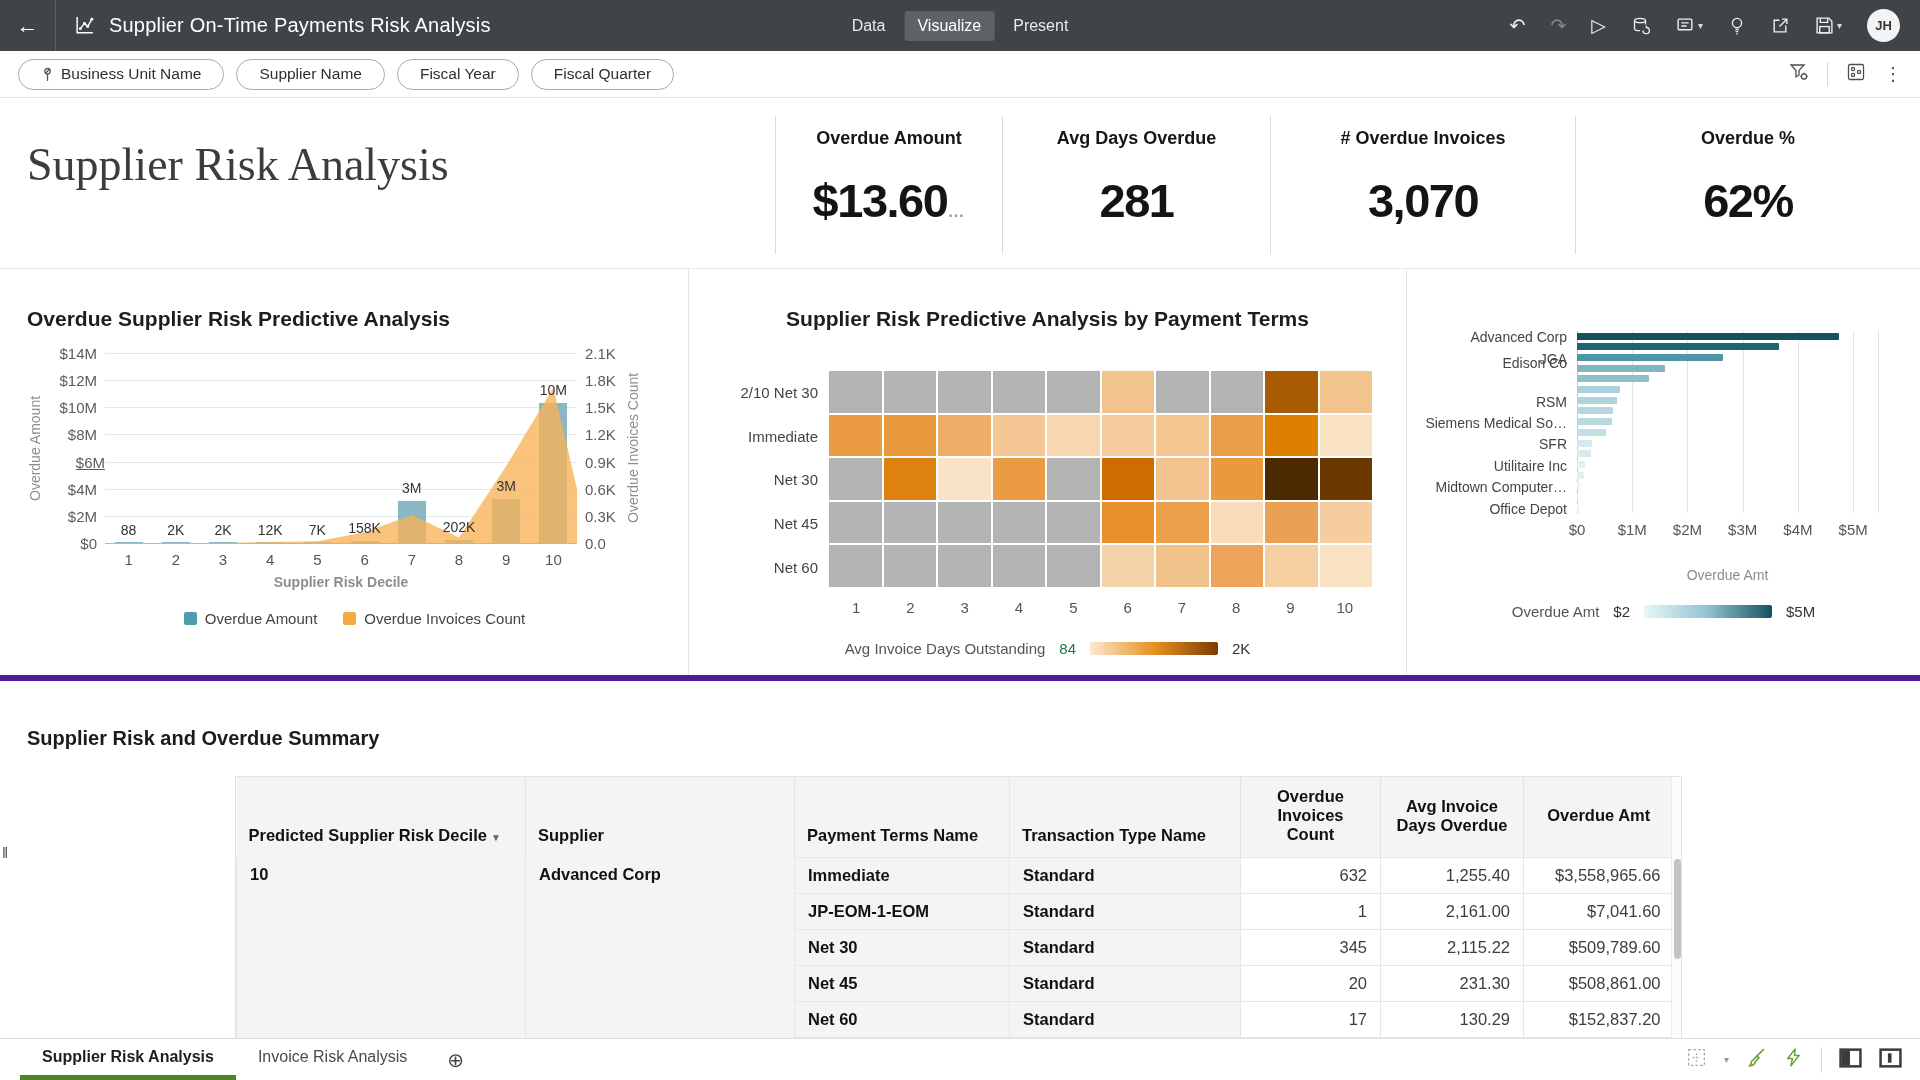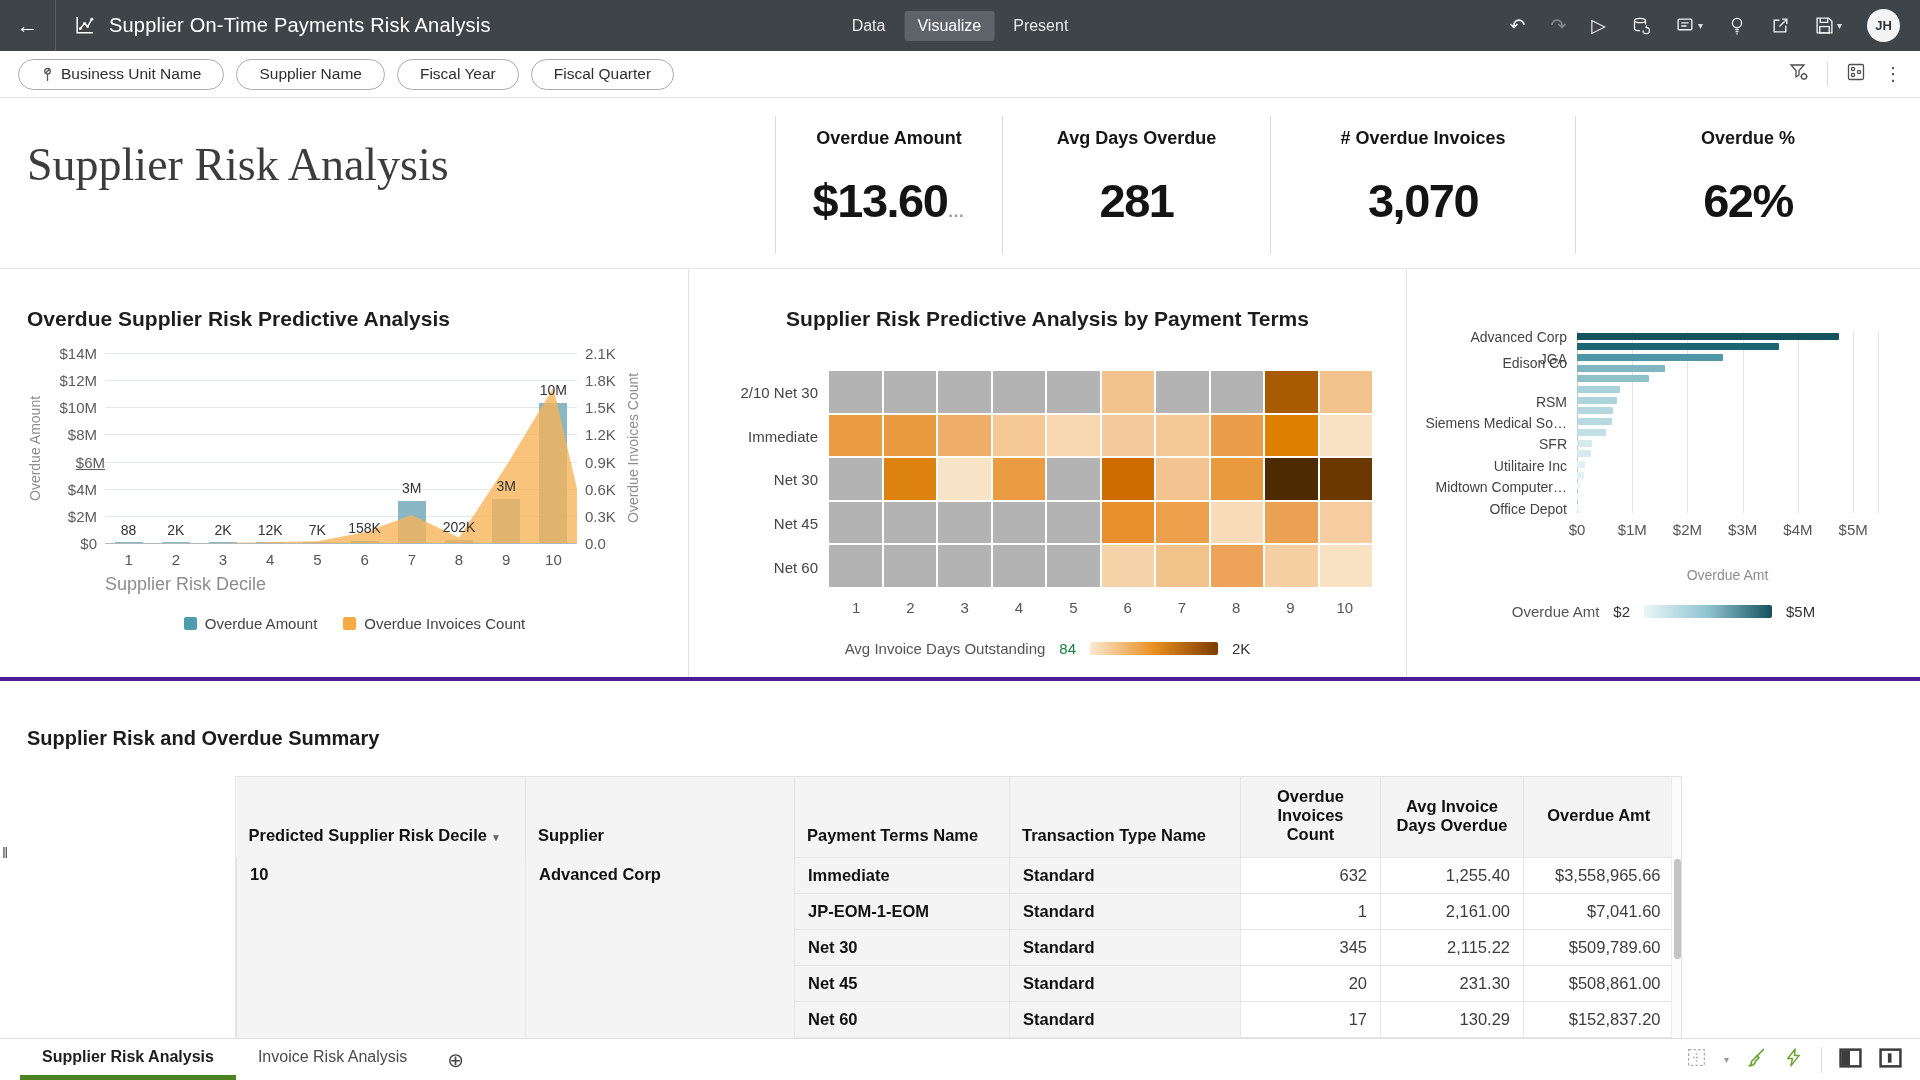--- a/index.html
+++ b/index.html
@@ -35,21 +35,21 @@
   .kpi-band { display:flex; align-items:stretch; padding:18px 0 0 0; height:156px; }
   .page-title { flex:0 0 775px; padding-left:27px; padding-top:22px;
     font-family:"Liberation Serif","DejaVu Serif",serif; font-size:46px; color:#3c3c3c; font-weight:400; }
   .kpi { border-left:1px solid #dcdcdc; display:flex; flex-direction:column; align-items:center; padding-top:12px; }
   .kpi-label { font-size:18px; font-weight:bold; color:#161616; margin-bottom:24px; }
   .kpi-value { font-size:47px; font-weight:bold; color:#141414; letter-spacing:-1.5px; }
   .kpi-suffix { font-size:17px; color:#9a9a9a; letter-spacing:1px; }
   .band-rule { border-bottom:1px solid #e8e8e8; margin-top:14px; }
 
   
-  .charts-row { display:flex; height:412px; border-bottom:4px solid #4c1d95; position:relative; }
+  .charts-row { display:flex; height:412px; border-bottom:6px solid #4c1d95; position:relative; }
   .panel { padding-top:38px; position:relative; }
   .panel + .panel { border-left:1px solid #e2e2e2; }
   .p1 { flex:0 0 688px; padding-left:27px; padding-right:6px; }
   .p2 { flex:0 0 718px; }
   .p3 { flex:1; }
   .chart-title { font-size:21px; font-weight:bold; color:#1d1d1d; }
   .p2 .chart-title, .p3 .chart-title { text-align:center; }
   .axis-rot { writing-mode:vertical-rl; transform:rotate(180deg); font-size:14px; color:#8d8d8d; text-align:center; }
   .tick { position:absolute; font-size:15px; color:#5c5c5c; }
 
@@ -60,21 +60,21 @@
   .combo-plot { position:relative; width:472px; height:190px; }
   .gridline { position:absolute; left:0; right:0; height:1px; background:#e4e8ea; }
   .gridline.axis0 { background:#b3b8ba; }
   .bar-slots { position:absolute; inset:0; display:flex; }
   .bar-slot { flex:1; display:flex; align-items:flex-end; justify-content:center; }
   .combo-bar { width:28px; opacity:.88; }
   .combo-area { position:absolute; inset:0; }
   .bar-label { position:absolute; transform:translateX(-50%); font-size:14px; color:#333; white-space:nowrap; }
   .xrow { display:flex; width:472px; margin-left:78px; margin-top:8px; }
   .xrow span { flex:1; text-align:center; font-size:15px; color:#555; }
-  .xlabel { width:472px; margin-left:78px; font-size:18px; color:#8d8d8d; margin-top:6px; }
+  .xlabel { width:472px; margin-left:78px; text-align:center; font-size:14px; color:#8d8d8d; margin-top:6px;font-weight:bold; }
   .legend-row { display:flex; justify-content:center; gap:26px; margin-top:20px; font-size:15px; color:#444; }
   .legend-item { display:flex; align-items:center; gap:8px; }
   .chip { width:13px; height:13px; border-radius:2px; }
 
   
   .heat-wrap { display:flex; margin-top:40px; padding-left:30px; }
   .heat-rows { width:110px; display:flex; flex-direction:column; }
   .heat-rows div { height:43.6px; display:flex; align-items:center; justify-content:flex-end;
     padding-right:11px; font-size:15px; color:#444; }
   .heat-grid { display:grid; grid-template-columns:repeat(10,52.5px); grid-auto-rows:41.6px; gap:2px; width:543px; }

